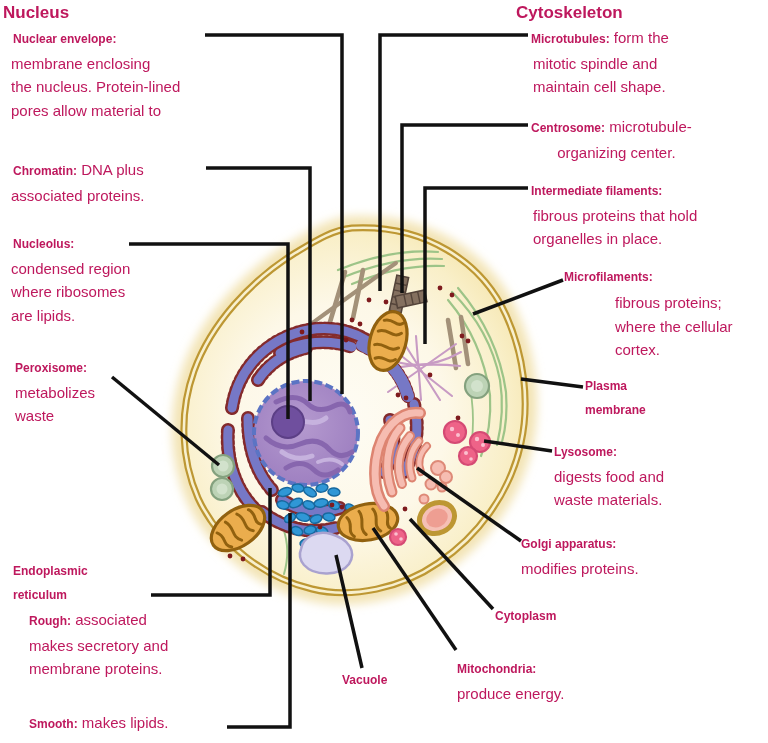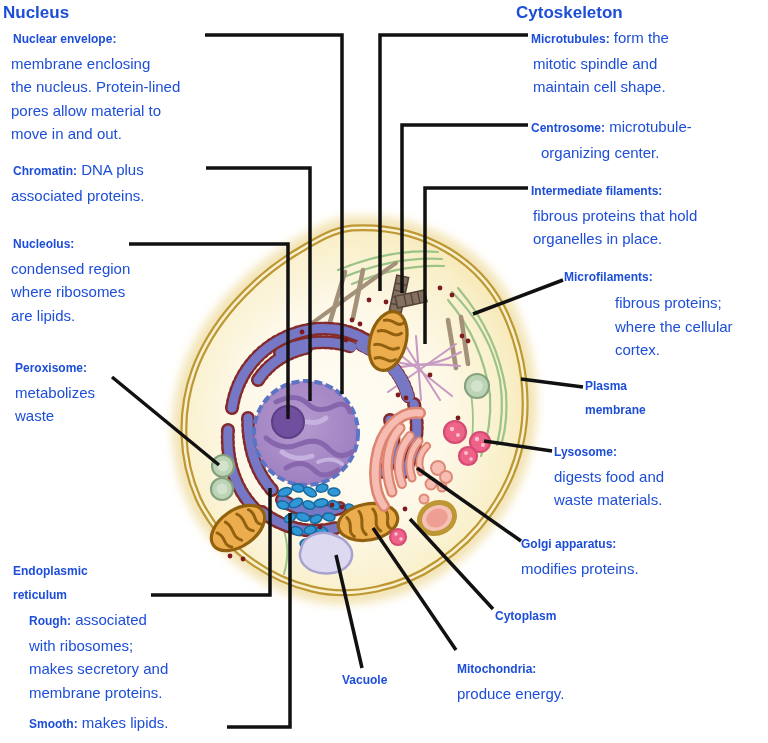--- a/index.html
+++ b/index.html
@@ -1,17 +1,17 @@
 <!DOCTYPE html>
 <html><head>
 <meta charset="utf-8">
 <style>
   html,body{margin:0;padding:0;background:#fff;}
   #stage{position:relative;width:768px;height:743px;background:#fff;overflow:hidden;
-         font-family:"Liberation Sans",sans-serif;color:#1d4ed8;}
+         font-family:"Liberation Sans",sans-serif;color:#be185d;}
   #cellsvg{position:absolute;left:0;top:0;}
   .lbl{position:absolute;line-height:23.5px;font-size:15px;white-space:nowrap;}
   .b{font-weight:bold;font-size:12px;}
   .h{font-weight:bold;font-size:17px;}
   .ln{display:block;}
 </style>
 </head>
 <body>
 
 <div id="stage">
@@ -255,21 +255,20 @@
   </g>
 </svg>
 
 <div class="lbl h" style="left:3px;top:1px;">Nucleus</div>
 
 <div class="lbl" style="left:13px;top:26px;">
   <span class="b">Nuclear envelope:</span>
   <span class="ln" style="margin-left:-2px;">membrane enclosing</span>
   <span class="ln" style="margin-left:-2px;">the nucleus. Protein-lined</span>
   <span class="ln" style="margin-left:-2px;">pores allow material to</span>
-  <span class="ln" style="margin-left:-2px;">move in and out.</span>
 </div>
 
 <div class="lbl" style="left:13px;top:158px;">
   <span class="b">Chromatin:</span>
   <span>DNA plus</span>
   <span class="ln" style="margin-left:-2px;">associated proteins.</span>
 </div>
 
 <div class="lbl" style="left:13px;top:231px;">
   <span class="b">Nucleolus:</span>
@@ -285,21 +284,20 @@
 </div>
 
 <div class="lbl" style="left:13px;top:560px;">
   <span class="ln b">Endoplasmic</span>
   <span class="ln b">reticulum</span>
 </div>
 
 <div class="lbl" style="left:29px;top:608px;">
   <span class="b">Rough:</span>
   <span>associated</span>
-  <span class="ln">with ribosomes;</span>
   <span class="ln">makes secretory and</span>
   <span class="ln">membrane proteins.</span>
 </div>
 
 <div class="lbl" style="left:29px;top:711px;">
   <span class="b">Smooth:</span>
   <span>makes lipids.</span>
 </div>
 
 <div class="lbl b" style="left:342px;top:669px;font-size:12px;">Vacuole</div>
@@ -309,21 +307,21 @@
 <div class="lbl" style="left:531px;top:26px;">
   <span class="b">Microtubules:</span>
   <span>form the</span>
   <span class="ln" style="margin-left:2px;">mitotic spindle and</span>
   <span class="ln" style="margin-left:2px;">maintain cell shape.</span>
 </div>
 
 <div class="lbl" style="left:531px;top:115px;">
   <span class="b">Centrosome:</span>
   <span>microtubule-</span>
-  <span class="ln" style="margin-left:10px;">organizing center.</span>
+  <span class="ln" style="margin-left:10px;text-align:center;">organizing center.</span>
 </div>
 
 <div class="lbl" style="left:531px;top:178px;">
   <span class="b">Intermediate filaments:</span>
   <span class="ln" style="margin-left:2px;">fibrous proteins that hold</span>
   <span class="ln" style="margin-left:2px;">organelles in place.</span>
 </div>
 
 <div class="lbl b" style="left:564px;top:266px;">Microfilaments:</div>
 <div class="lbl" style="left:615px;top:291px;">

